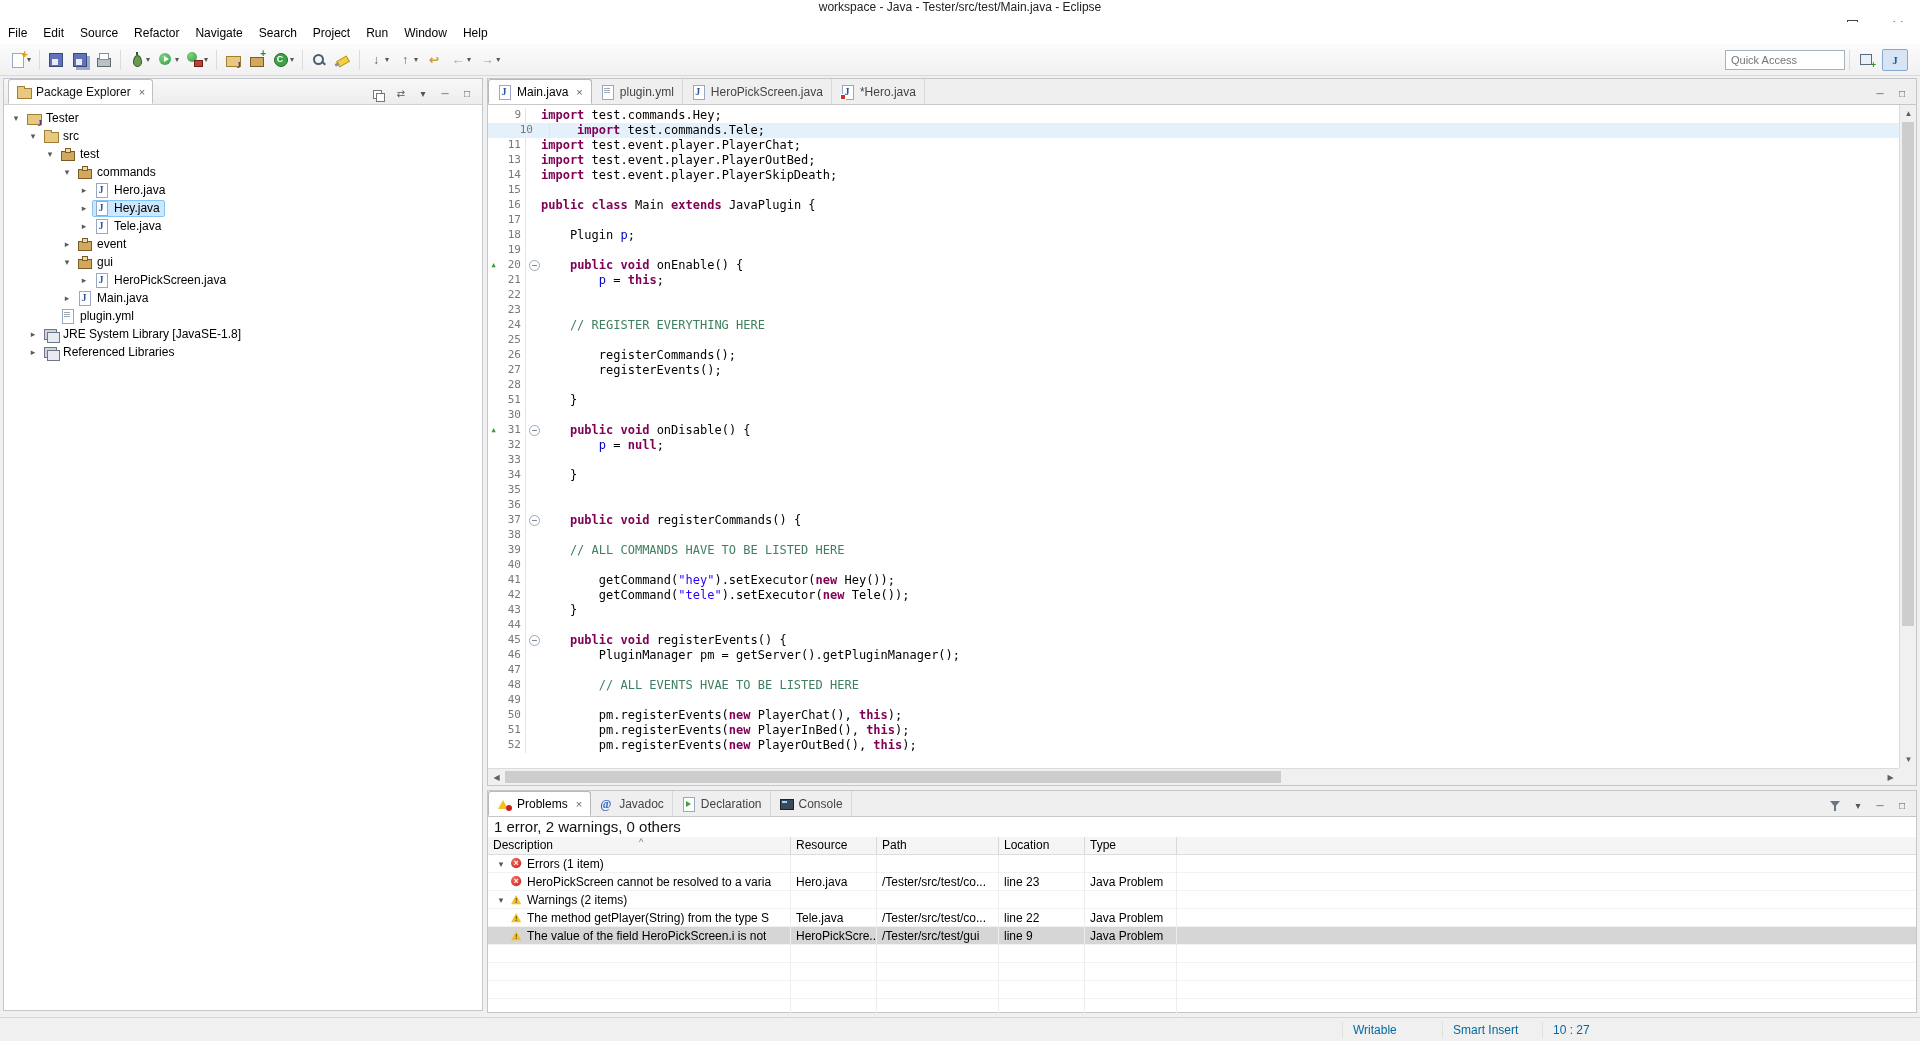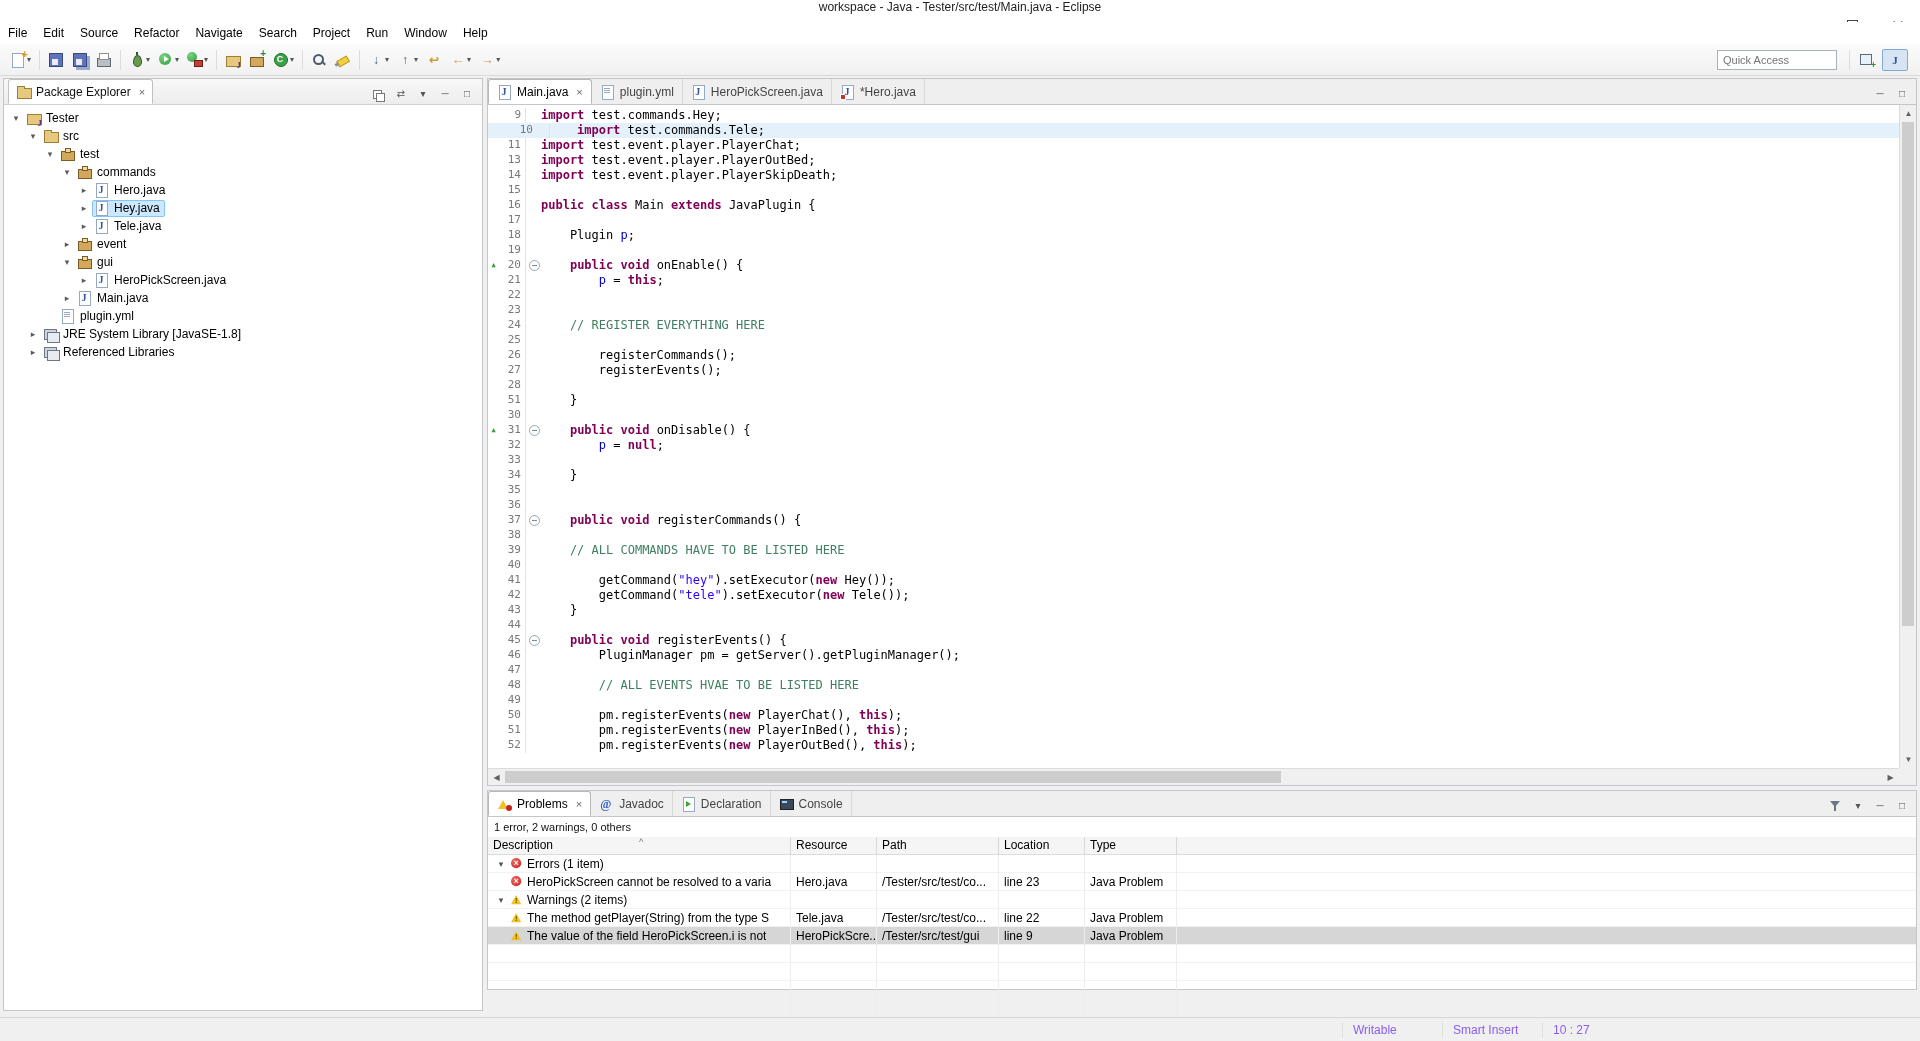--- a/index.html
+++ b/index.html
@@ -29,21 +29,21 @@
   
   .toolbar { position:absolute; left:0; top:44px; width:1920px; height:32px;
     background:linear-gradient(#fbfbfb,#f1f1f1); border-bottom:1px solid #d9d9d9;
     display:flex; align-items:center; padding:0 6px; }
   .tb-left { display:flex; align-items:center; }
   .tb-btn { display:inline-flex; align-items:center; padding:3px 2px; margin:0 1px; border:1px solid transparent; border-radius:2px; }
   .tb-sep { width:1px; height:20px; background:#dcdcdc; margin:0 4px; display:inline-block; }
   .dd { font-size:8px; color:#555; margin-left:1px; }
   .tb-spacer { flex:1; }
   .quick-access { width:120px; height:20px; border:1px solid #a8b0b8; background:#fff;
-    font:11px "Liberation Sans",sans-serif; color:#444; padding:0 5px; margin-right:8px; }
+    font:11px "Liberation Sans",sans-serif; color:#444; padding:0 5px; }
   .persp { display:flex; align-items:center; gap:2px; margin-right:6px; }
   .persp-btn { padding:2px 4px; border:1px solid transparent; border-radius:2px; display:inline-flex; }
   .persp-btn.pressed { background:#d6e4f3; border-color:#84aad2; }
 
   
   .ic { display:inline-block; width:16px; height:16px; position:relative; vertical-align:middle; flex:none; }
   .gly { font-size:12px; line-height:16px; text-align:center; color:#4a5c6d; }
   .errdot { position:absolute; left:0; bottom:0; width:6px; height:6px; background:#cc3328; border:1px solid #fff; }
 
   .i-java-file::before, .i-java-file-error::before, .i-file::before, .i-new-wizard::before, .i-declaration::before {
@@ -164,41 +164,41 @@
   .tk-s { color:#2a00ff; }
   .tk-f { color:#0000c0; }
   .vscroll { position:absolute; right:0; top:26px; bottom:17px; width:17px; background:#f0f0f0; border-left:1px solid #dcdcdc; }
   .hscroll { position:absolute; left:0; right:17px; bottom:0; height:17px; background:#f0f0f0; border-top:1px solid #dcdcdc; }
   .sarrow { position:absolute; width:17px; height:17px; color:#606060; font-size:8px; text-align:center; line-height:17px; }
   .vthumb { position:absolute; left:2px; right:2px; top:17px; height:76%; background:#cdcdcd; }
   .hthumb { position:absolute; top:2px; bottom:2px; left:17px; width:55%; background:#cdcdcd; }
   .scorner { position:absolute; right:0; bottom:0; width:17px; height:17px; background:#f0f0f0; }
 
   
-  .problems { left:487px; top:714px; width:1430px; height:200px; }
-  .summary { height:20px; line-height:20px; padding-left:6px; font-size:11px; color:#111; }
+  .problems { left:487px; top:714px; width:1430px; height:223px; }
+  .summary { height:20px; line-height:20px; padding-left:6px; font-size:15px; color:#111; }
   .ptable-header { display:flex; height:18px; background:#f5f5f5; border-bottom:1px solid #dcdcdc; }
   .phc { position:relative; height:18px; line-height:17px; font-size:12px; padding:0 5px; border-right:1px solid #d8d8d8;
     overflow:hidden; white-space:nowrap; flex:none; }
   .sort { position:absolute; left:50%; top:-3px; font-size:9px; color:#777; }
   .prow { display:flex; height:18px; border-bottom:1px solid #f2f2f2; }
   .prow.sel { background:#d6d6d6; }
   .pc { height:18px; line-height:17px; font-size:12px; padding:0 5px; border-right:1px solid #ededed;
     overflow:hidden; white-space:nowrap; flex:none; display:flex; align-items:center; }
   .col0 { width:303px; } .col1 { width:86px; } .col2 { width:122px; } .col3 { width:86px; } .col4 { width:92px; }
   .colf { flex:1 1 auto; border-right:none; }
   .pexp { width:16px; flex:none; text-align:center; font-size:9px; color:#555; }
   .pi { transform:scale(0.85); margin-right:2px; }
   .ptext { overflow:hidden; white-space:nowrap; }
 
   
   .statusbar { position:absolute; left:0; top:1017px; width:1920px; height:24px; background:#f0f0f0;
     border-top:1px solid #d6d6d6; display:flex; align-items:center; }
   .sb-spacer { flex:1; }
-  .sb-item { width:100px; padding-left:10px; font-size:12px; color:#8b5cf6; border-left:1px solid #e0e0e0; height:16px; line-height:16px; }
+  .sb-item { width:100px; padding-left:10px; font-size:12px; color:#0369a1; border-left:1px solid #e0e0e0; height:16px; line-height:16px; }
   .sb-end { width:278px; }
   .sash { position:absolute; left:483px; top:2px; width:4px; height:933px; }
 </style>
 </head>
 <body>
 
 <div class="titlebar">
   <span class="eclipse-logo"></span>
   <span class="title-text">workspace - Java - Tester/src/test/Main.java - Eclipse</span>
   <span class="win-controls">

